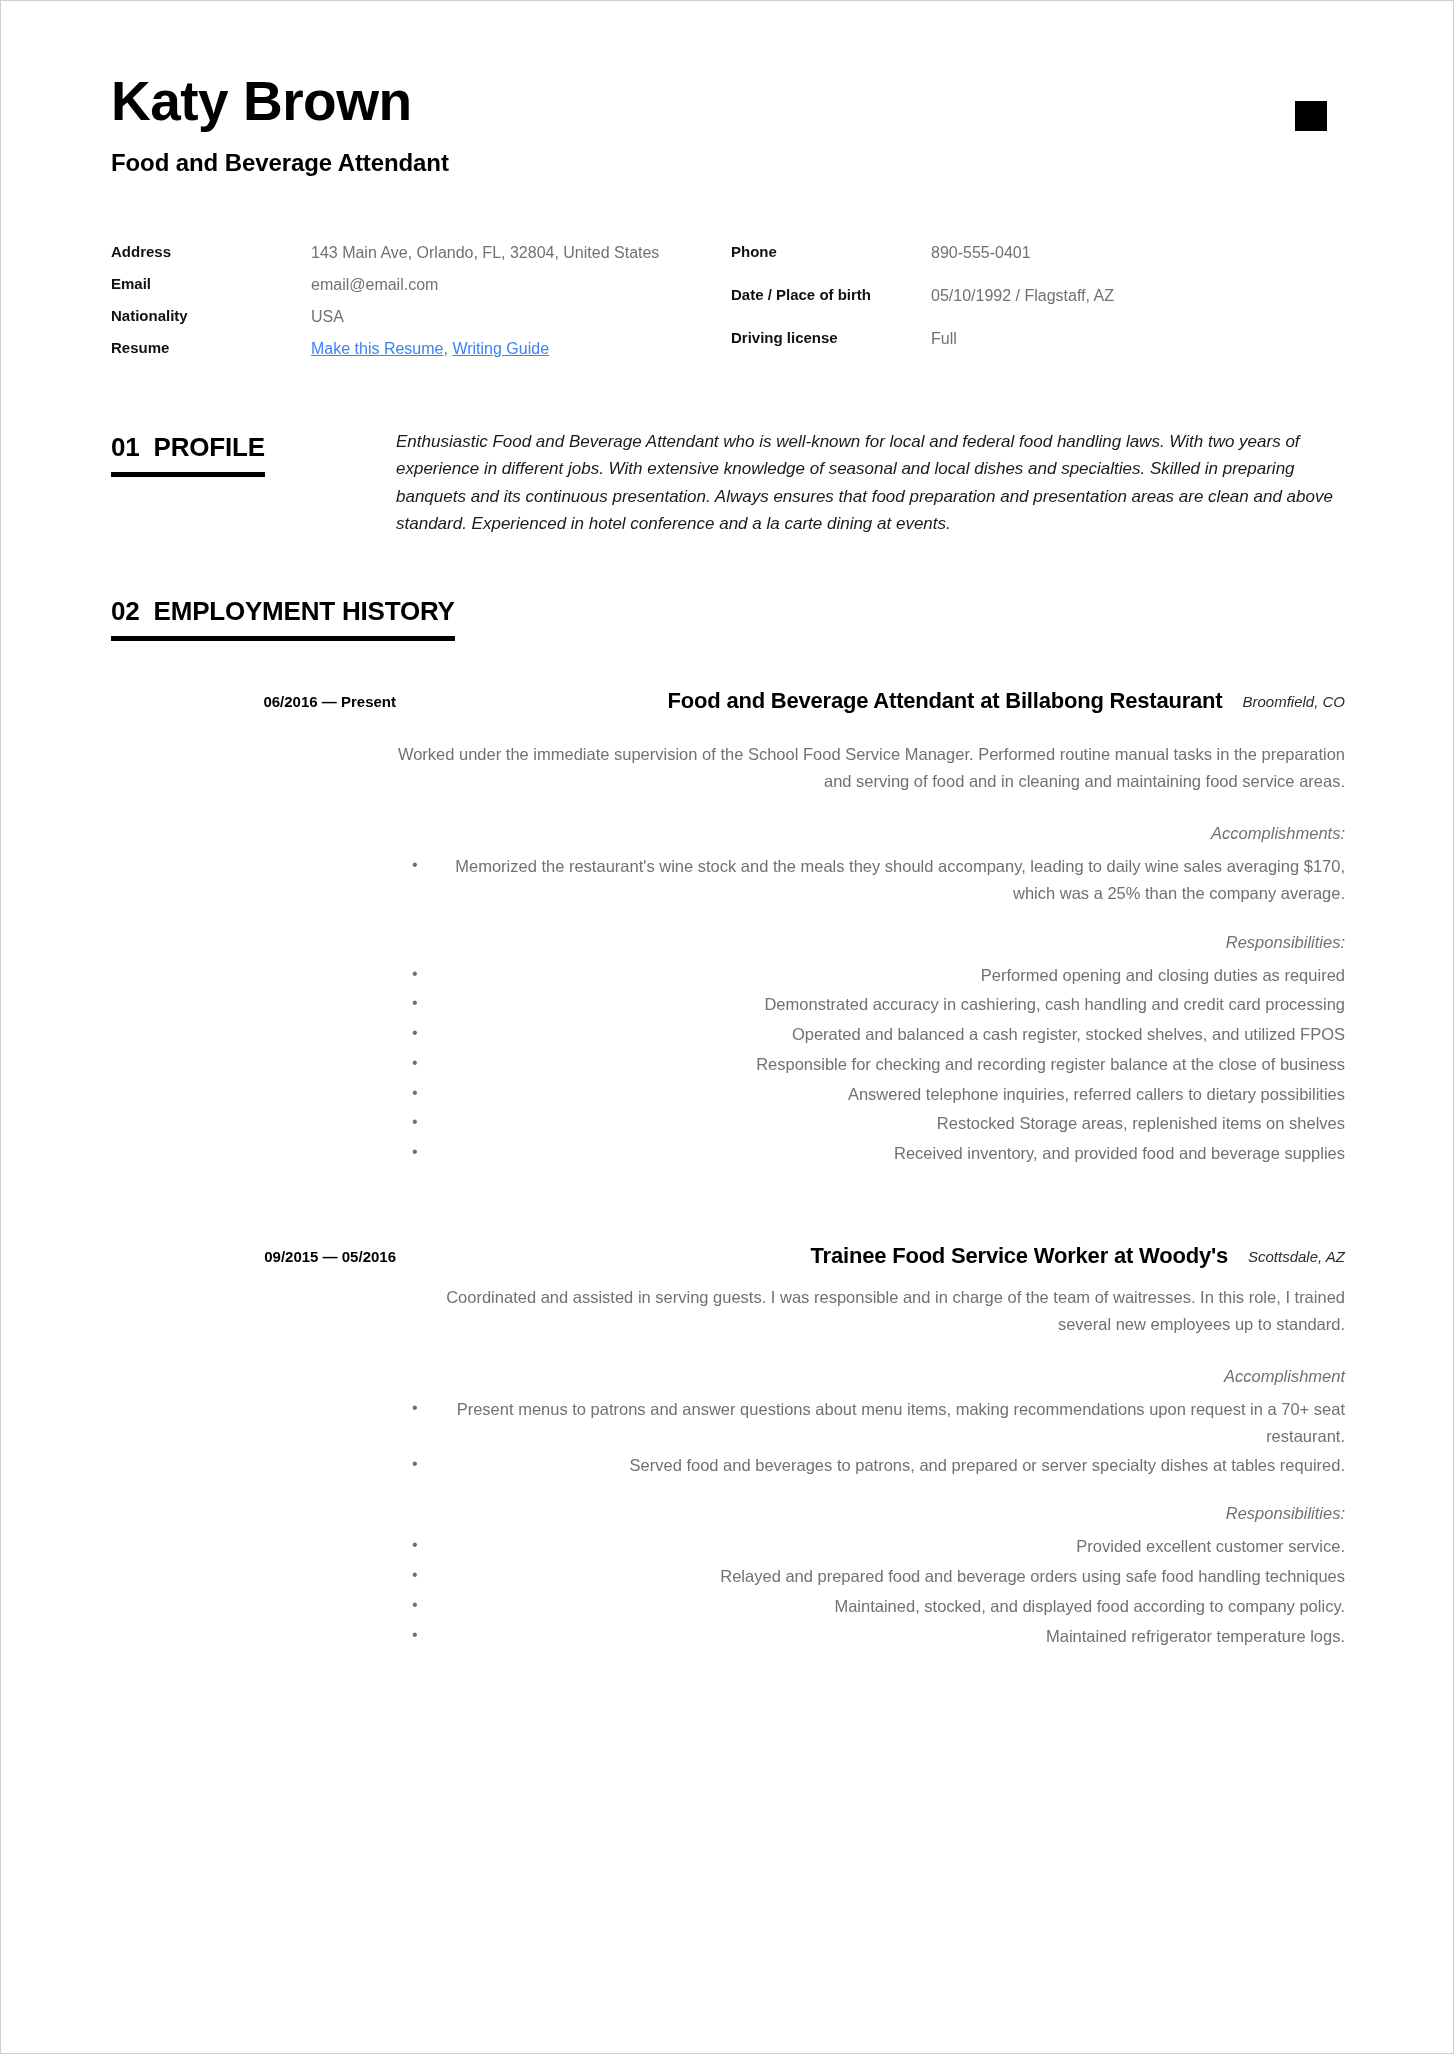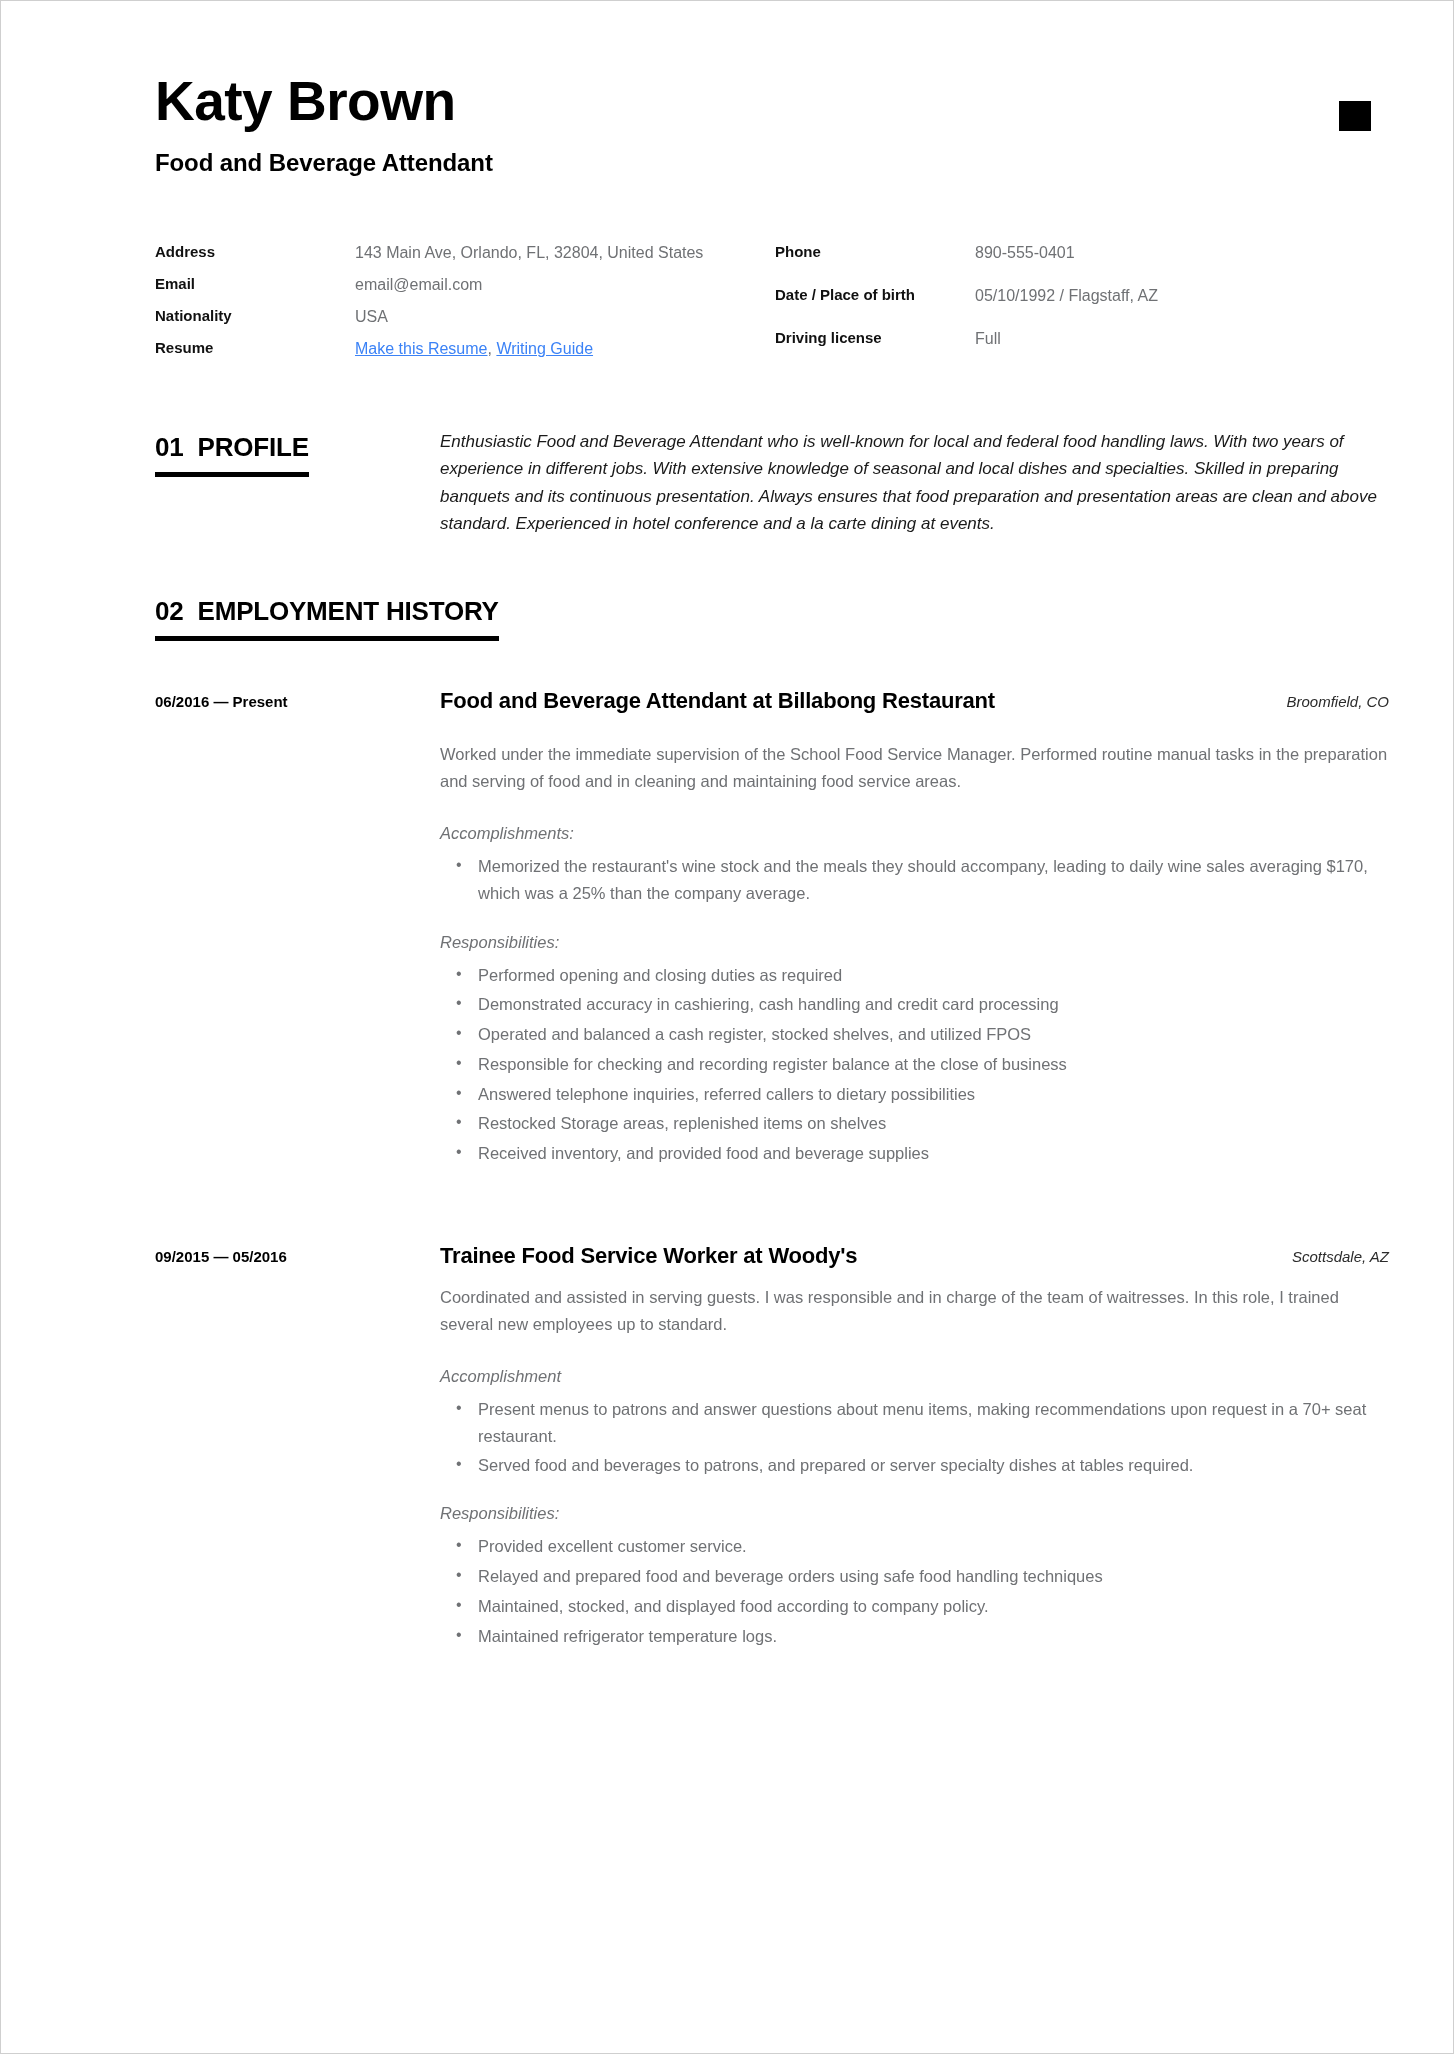--- a/index.html
+++ b/index.html
@@ -19,21 +19,20 @@
     margin: 0 auto;
     box-sizing: border-box;
     border: 1px solid #cfcfcf;
     overflow: hidden;
   }
   .inner {
     position: absolute;
     left: 110px;
     top: 0;
     width: 1234px;
-    margin-left: 44px;
   }
 
   
   .header {
     padding-top: 72px;
     position: relative;
   }
   .name {
     font-size: 55px;
     font-weight: bold;
@@ -127,21 +126,21 @@
 
   .profile-text {
     font-style: italic;
     font-size: 17px;
     line-height: 1.62;
     color: #1a1a1a;
     margin: 0;
   }
 
   
-  .job { margin-top: 46px; }
+  .job { margin-top: 46px; text-align: right; }
   .job-top {
     display: flex;
     align-items: flex-start;
   }
   .job-dates {
     width: 285px;
     flex: 0 0 285px;
     font-size: 15px;
     font-weight: bold;
     color: #000;

